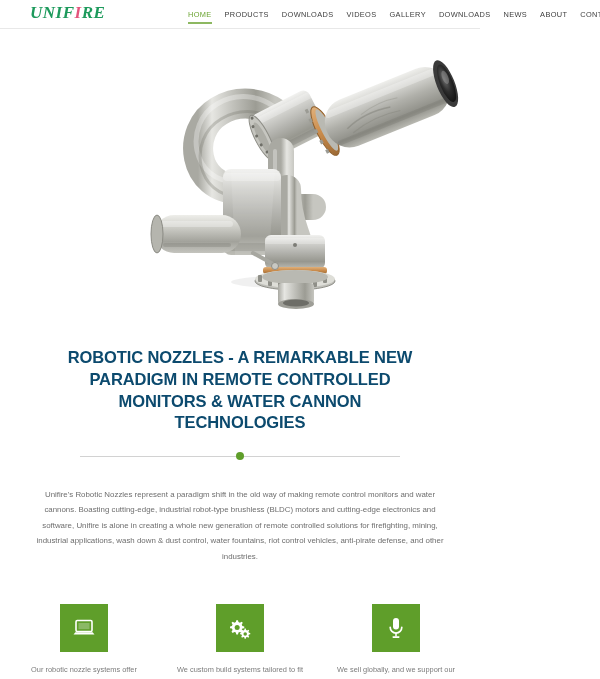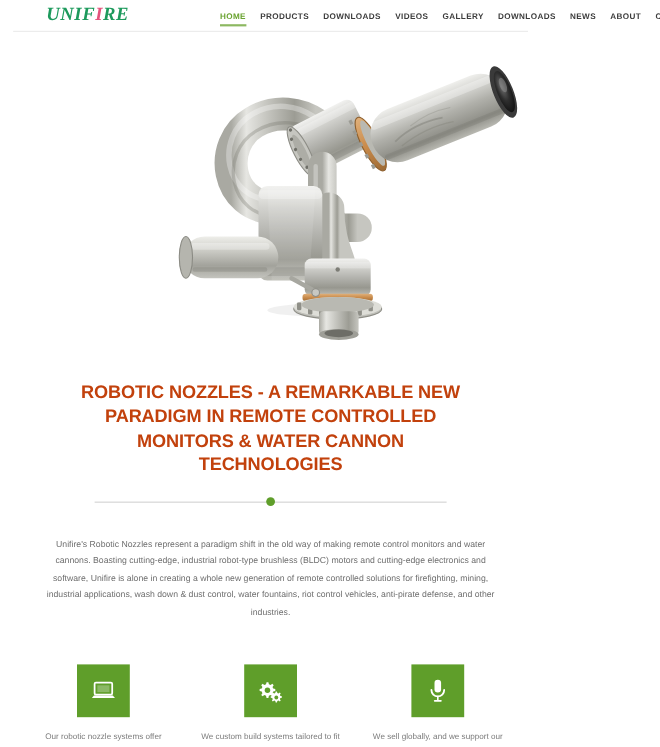--- a/index.html
+++ b/index.html
@@ -10,21 +10,20 @@
     background: #ffffff;
     font-family: "Liberation Sans", sans-serif;
     overflow: hidden;
   }
 
   .page {
     position: relative;
     width: 480px;
     height: 679px;
     background: #ffffff;
-    padding-left: 12px;
   }
 
   
   header.site-header {
     position: relative;
     height: 29px;
     background: #ffffff;
     border-bottom: 1px solid #e8e8e8;
     display: flex;
     align-items: center;
@@ -49,21 +48,21 @@
     left: 188px;
     top: 0;
     height: 29px;
     display: flex;
     align-items: center;
     gap: 13px;
   }
 
   nav.main-nav a {
     font-size: 7.4px;
-    font-weight: bold;
+    font-weight: normal;
     letter-spacing: 0.35px;
     color: #3c3c3c;
     text-decoration: none;
     line-height: 29px;
     display: inline-block;
     position: relative;
     white-space: nowrap;
   }
 
   nav.main-nav a.active {
@@ -99,21 +98,21 @@
   
   .intro {
     padding-top: 28px;
     text-align: center;
   }
 
   .intro h1 {
     font-size: 16.5px;
     font-weight: bold;
     line-height: 1.32;
-    color: #c2410c;
+    color: #0c4a6e;
     letter-spacing: -0.1px;
     padding: 0 60px;
   }
 
   .divider {
     position: relative;
     width: 320px;
     margin: 17px auto 0 auto;
     height: 10px;
   }

